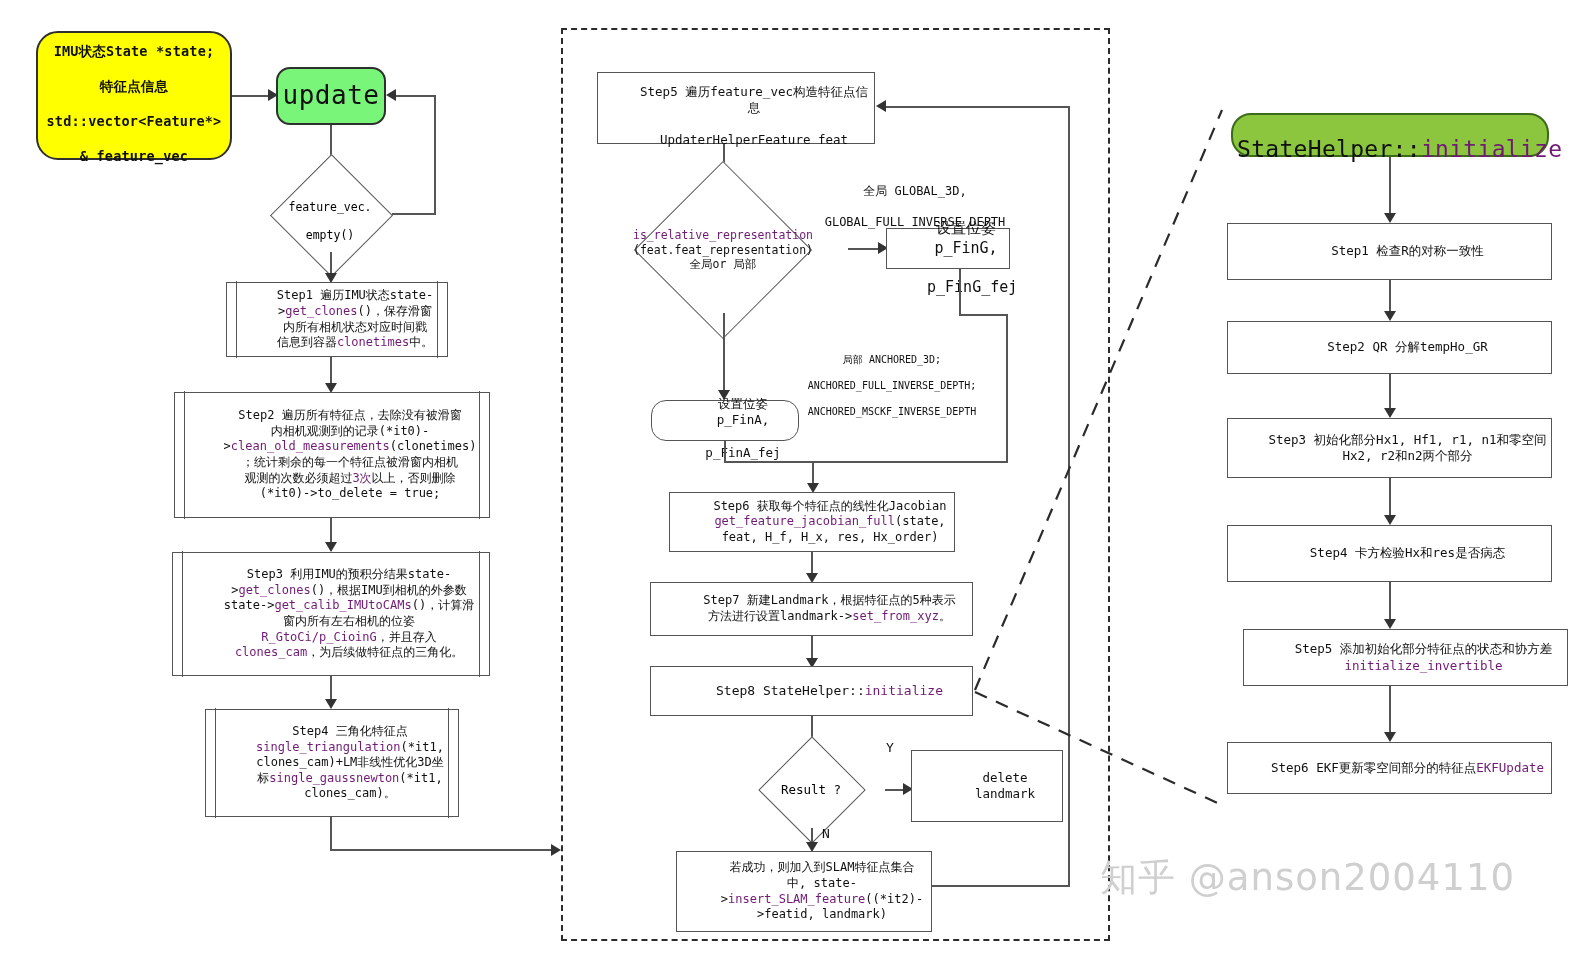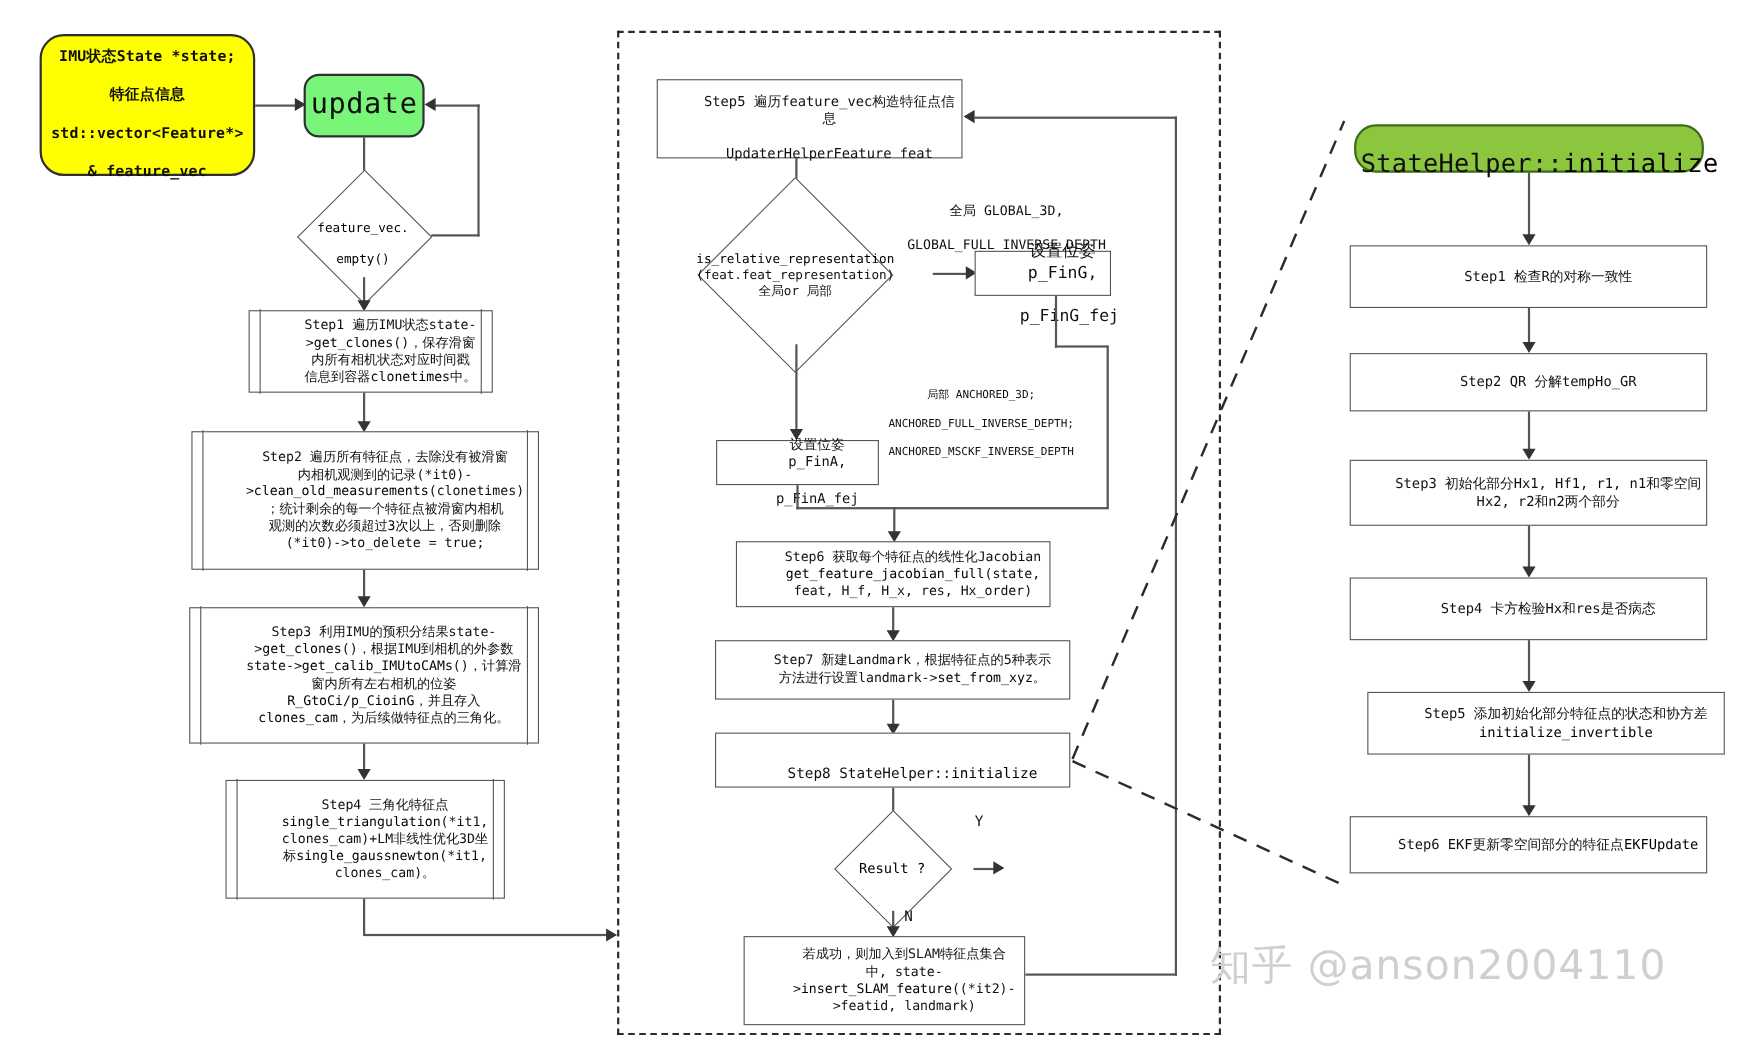--- a/index.html
+++ b/index.html
@@ -98,21 +98,21 @@
   
   .groupbox{
     position:absolute;
     border:2.2px dashed #2b2b2b;
     background:transparent;
     box-sizing:border-box;
   }
   .callout{position:absolute;overflow:visible;pointer-events:none;}
 
   
-  .code{color:#000000;}
+  .code{color:#701a75;}
   .cn{color:#101010;}
 
   
   .watermark{
     position:absolute;
     color:#cfcfcf;
     font-family:"DejaVu Sans","Liberation Sans",sans-serif;
     font-size:37px;
     letter-spacing:1px;
     white-space:nowrap;
@@ -251,21 +251,21 @@
 
   <div class="flabel" style="left:742px;top:340px;width:300px;font-size:10px;">
     <span>局部 ANCHORED_3D;</span><br>
     <span>ANCHORED_FULL_INVERSE_DEPTH;</span><br>
     <span>ANCHORED_MSCKF_INVERSE_DEPTH</span>
   </div>
 
   <div class="ln lnv" style="left:723px;top:313px;height:85px;"></div>
   <div class="arw arw-d" style="left:718px;top:390px;"></div>
 
-  <div class="node proc" style="left:651px;top:400px;width:148px;height:41px;font-size:12.5px;">
+  <div class="node proc" style="left:651px;top:400px;width:148px;height:41px;font-size:12.5px;border-radius:15px;">
     <span class="txt">
       <span>设置位姿 p_FinA,</span><br>
       <span>p_FinA_fej</span>
     </span>
   </div>
 
   <div class="ln lnv" style="left:724px;top:441px;height:22px;"></div>
   <div class="ln lnv" style="left:812px;top:461px;height:29px;"></div>
   <div class="ln lnh" style="left:724px;top:461px;width:90px;"></div>
   <div class="arw arw-d" style="left:807px;top:483px;"></div>
@@ -280,36 +280,39 @@
   <div class="arw arw-d" style="left:806px;top:573px;"></div>
 
   <div class="node proc" style="left:650px;top:582px;width:323px;height:54px;font-size:12px;">
     <span class="txt"><span class="cn">Step7 新建Landmark，根据特征点的5种表示
 方法进行设置landmark-&gt;</span><span class="code">set_from_xyz</span><span class="cn">。</span></span>
   </div>
 
   <div class="ln lnv" style="left:811px;top:636px;height:28px;"></div>
   <div class="arw arw-d" style="left:806px;top:658px;"></div>
 
-  <div class="node proc" style="left:650px;top:666px;width:323px;height:50px;font-size:13px;align-items:flex-end;">
+  <div class="node proc" style="left:650px;top:666px;width:323px;height:50px;font-size:13px;">
     <span class="txt"><span class="cn">Step8 StateHelper::</span><span class="code">initialize</span></span>
   </div>
 
   <div class="ln lnv" style="left:811px;top:716px;height:34px;"></div>
   <div class="arw arw-d" style="left:806px;top:744px;"></div>
 
   <div class="diamond" style="left:737px;top:752px;width:148px;height:76px;font-size:12.5px;">
     <div class="dshape" style="width:74px;height:74px;left:37px;top:0px;"></div>
     <div class="dlabel">Result ?</div>
   </div>
 
   <div class="flabel" style="left:880px;top:740px;width:20px;font-size:13px;">Y</div>
   <div class="ln lnh" style="left:885px;top:789px;width:25px;"></div>
   <div class="arw arw-r" style="left:903px;top:783px;"></div>
 
+  <div class="node proc" style="left:911px;top:750px;width:152px;height:72px;font-size:12.5px;">
+    <span class="txt">delete landmark</span>
+  </div>
 
   <div class="flabel" style="left:816px;top:826px;width:20px;font-size:13px;">N</div>
   <div class="ln lnv" style="left:811px;top:828px;height:22px;"></div>
   <div class="arw arw-d" style="left:806px;top:842px;"></div>
 
   <div class="node proc" style="left:676px;top:851px;width:256px;height:81px;font-size:12px;">
     <span class="txt"><span class="cn">若成功，则加入到SLAM特征点集合
 中, state-
 &gt;</span><span class="code">insert_SLAM_feature</span><span class="cn">((*it2)-
 &gt;featid, landmark)</span></span>

